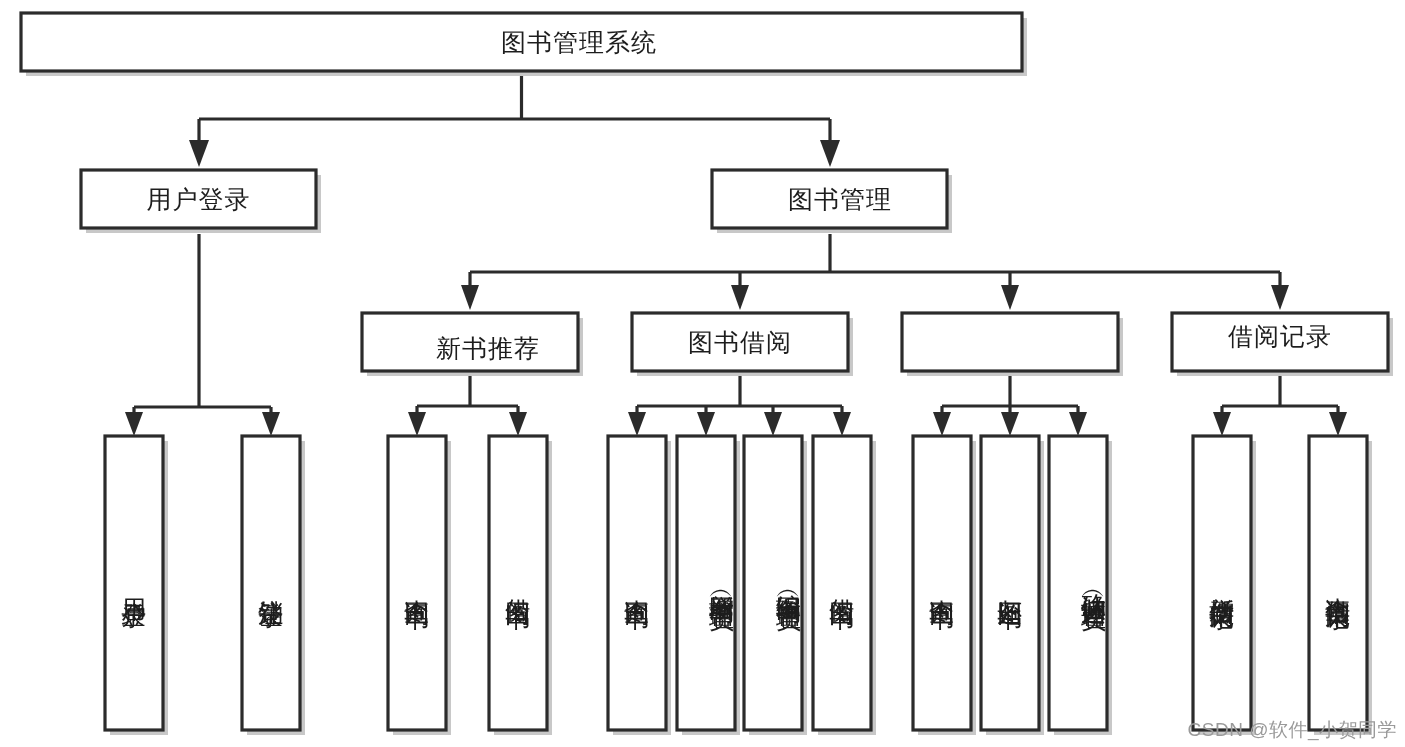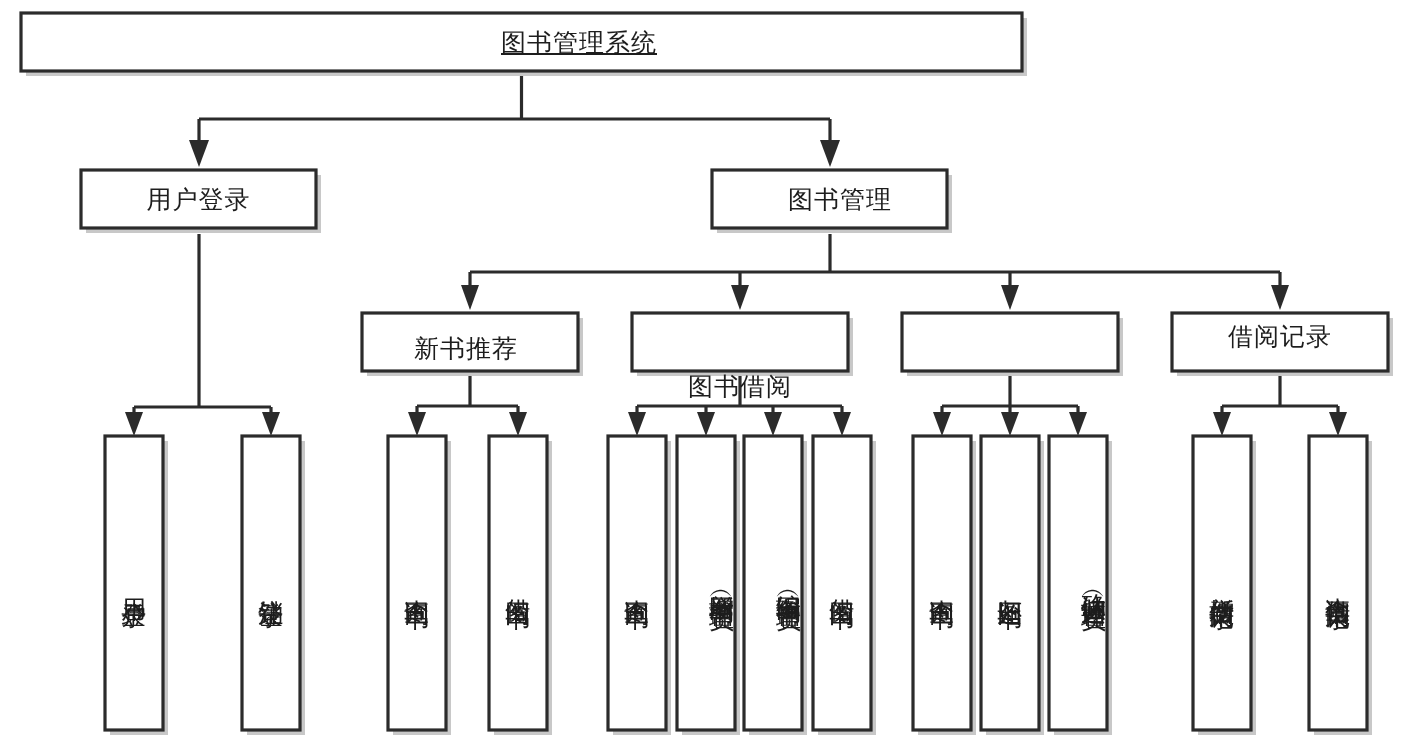--- a/index.html
+++ b/index.html
@@ -252,41 +252,42 @@
       <rect class="node-shadow" x="1198" y="441" width="58" height="294"></rect>
       <rect class="node-rect" x="1193" y="436" width="58" height="294"></rect>
     </g>
     <g>
       <rect class="node-shadow" x="1314" y="441" width="58" height="294"></rect>
       <rect class="node-rect" x="1309" y="436" width="58" height="294"></rect>
     </g>
 
   </svg>
 
-  <div class="box-label-h" style="left:21px; top:13px; width:1116px; height:58px;text-decoration:underline;">图书管理系统</div>
+  <div class="box-label-h" style="left:21px; top:13px; width:1116px; height:58px;">图书管理系统</div>
 
   <div class="box-label-h" style="left:81px; top:170px; width:235px; height:58px;">用户登录</div>
   <div class="box-label-h" style="left:712px; top:170px; width:256px; height:58px;">图书管理</div>
 
-  <div class="box-label-h" style="left:358px; top:313px; width:216px; height:70px;">新书推荐</div>
-  <div class="box-label-h" style="left:632px; top:313px; width:216px; height:58px;margin-top:44px;">图书借阅</div>
+  <div class="box-label-h" style="left:380px; top:313px; width:216px; height:70px;">新书推荐</div>
+  <div class="box-label-h" style="left:632px; top:313px; width:216px; height:58px;">图书借阅</div>
   <div class="box-label-h" style="left:1172px; top:313px; width:216px; height:47px;">借阅记录</div>
 
   <div class="vertical-box-text" style="left:105px; top:436px; width:58px; height:294px;">用户登录</div>
   <div class="vertical-box-text" style="left:242px; top:436px; width:58px; height:294px;">注销登录</div>
 
   <div class="vertical-box-text" style="left:388px; top:436px; width:58px; height:294px;">查询图书</div>
   <div class="vertical-box-text" style="left:489px; top:436px; width:58px; height:294px;">借阅图书</div>
 
   <div class="vertical-box-text" style="left:608px; top:436px; width:58px; height:294px;">查询图书</div>
   <div class="vertical-box-text" style="left:677px; top:436px; width:58px; height:294px; align-items:flex-start;">新增图书（管理员）</div>
   <div class="vertical-box-text" style="left:744px; top:436px; width:58px; height:294px; align-items:flex-start;">编辑图书（管理员）</div>
   <div class="vertical-box-text" style="left:813px; top:436px; width:58px; height:294px;">借阅图书</div>
 
   <div class="vertical-box-text" style="left:913px; top:436px; width:58px; height:294px;">查询图书</div>
   <div class="vertical-box-text" style="left:981px; top:436px; width:58px; height:294px;">归还图书</div>
   <div class="vertical-box-text" style="left:1049px; top:436px; width:58px; height:294px; align-items:flex-start;">确认归还（管理员）</div>
 
   <div class="vertical-box-text" style="left:1193px; top:436px; width:58px; height:294px;">新增借阅记录</div>
   <div class="vertical-box-text" style="left:1309px; top:436px; width:58px; height:294px;">查询借阅记录</div>
 
+  <div id="watermark">CSDN @软件_小贺同学</div>
 
 </div>
 
 </body></html>

